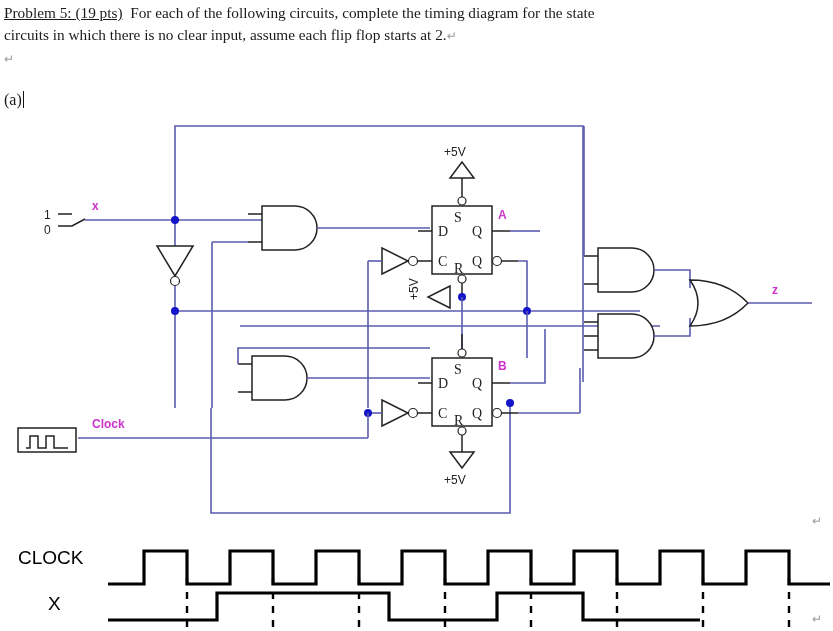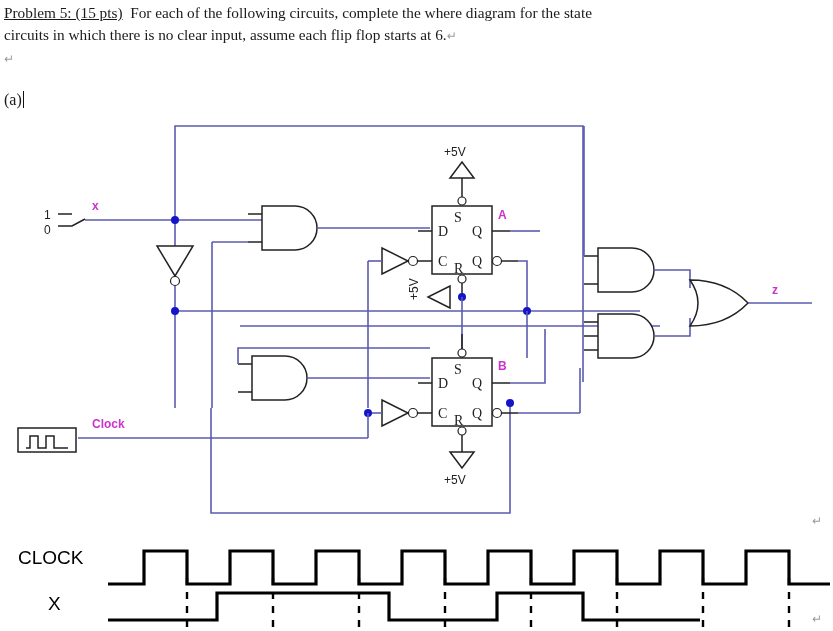--- a/index.html
+++ b/index.html
@@ -32,25 +32,25 @@
     font-family:"Liberation Serif", serif;
   }
   svg{display:block;}
   text{font-family:"Liberation Sans", sans-serif;}
 </style>
 </head>
 <body>
 
 <div id="prose">
   <div>
-    <span class="ul">Problem 5: (15 pts)</span>
-    &nbsp;<span>For each of the following circuits, complete the where diagram for the state</span>
+    <span class="ul">Problem 5: (19 pts)</span>
+    &nbsp;<span>For each of the following circuits, complete the timing diagram for the state</span>
   </div>
   <div>
-    <span>circuits in which there is no clear input, assume each flip flop starts at 6.</span><span class="pilcrow">↵</span>
+    <span>circuits in which there is no clear input, assume each flip flop starts at 2.</span><span class="pilcrow">↵</span>
   </div>
   <div class="blankline">
     <span class="pilcrow">↵</span>
   </div>
 </div>
 
 <div id="partlabel">
   <span>(a)</span><span class="caret"></span>
 </div>
 

